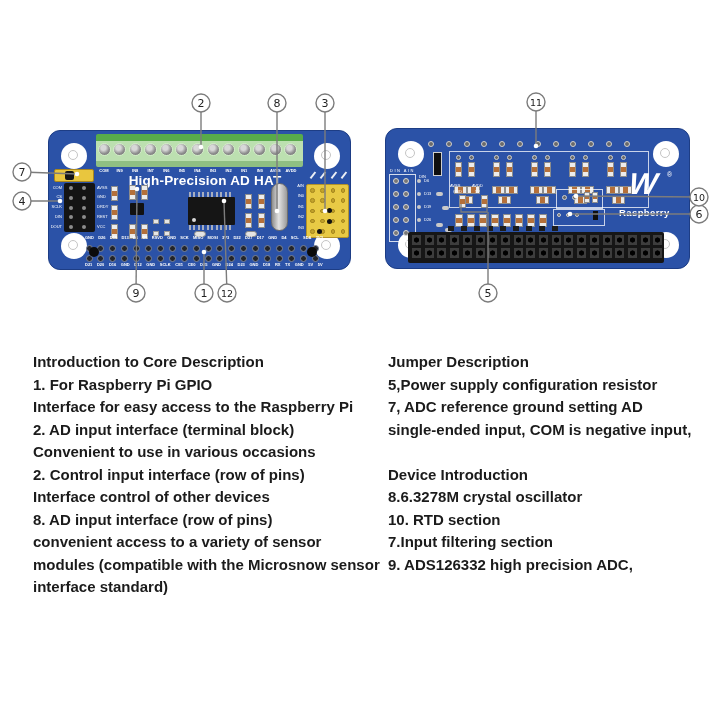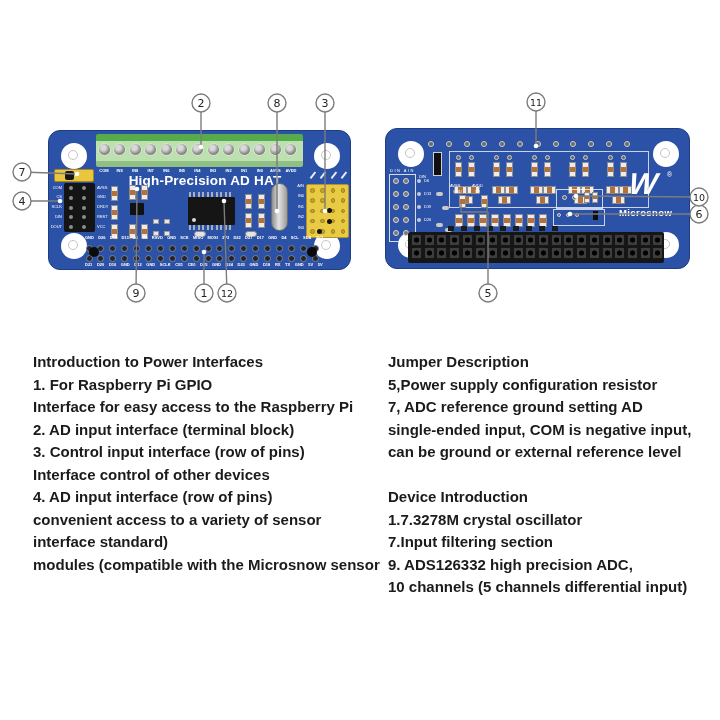--- a/index.html
+++ b/index.html
@@ -230,21 +230,21 @@
         <span>GND</span>
         <span>5V</span>
         <span>5V</span>
       </div>
     </div>
 
   <div id="back-board" class="board">
     <div id="logo">
       <span id="logo-w">W</span>
       <span id="logo-reg">®</span>
-      <div id="logo-text">Microsnow</div>
+      <div id="logo-text">Raspberry</div>
     </div>
   <div style="position: absolute; left: 12px; top: 12px; width: 26px; height: 26px; border-radius: 50%; background: rgb(255, 255, 255);">
         <div style="position: absolute; left: 7px; top: 7px; width: 10px; height: 10px; border-radius: 50%; background: rgb(255, 255, 255); border: 1.5px solid rgb(197, 197, 197); box-sizing: border-box;"></div>
       </div>
       <div style="position: absolute; left: 267px; top: 12px; width: 26px; height: 26px; border-radius: 50%; background: rgb(255, 255, 255);">
         <div style="position: absolute; left: 7px; top: 7px; width: 10px; height: 10px; border-radius: 50%; background: rgb(255, 255, 255); border: 1.5px solid rgb(197, 197, 197); box-sizing: border-box;"></div>
       </div>
       <div style="position: absolute; left: 12px; top: 103px; width: 26px; height: 26px; border-radius: 50%; background: rgb(255, 255, 255);">
         <div style="position: absolute; left: 7px; top: 7px; width: 10px; height: 10px; border-radius: 50%; background: rgb(255, 255, 255); border: 1.5px solid rgb(197, 197, 197); box-sizing: border-box;"></div>
       </div>
@@ -470,37 +470,37 @@
       </g>
       <g>
         <line x1="227" y1="293" x2="224" y2="201" stroke="#7c7c7c" stroke-width="1.4"></line>
         <circle cx="224" cy="201" r="2.3" fill="#ffffff"></circle>
         <circle cx="227" cy="293" r="9" fill="#ffffff" stroke="#7c7c7c" stroke-width="1.4"></circle>
         <text x="227" y="296.8" text-anchor="middle" font-size="9.5" fill="#222" font-family="&quot;DejaVu Sans&quot;, sans-serif">12</text>
       </g>
     </svg>
 
   <div id="desc-left" class="desc">
-      <div>Introduction to Power Interfaces</div>
+      <div>Introduction to Core Description</div>
       <div>1. For Raspberry Pi GPIO</div>
       <div>Interface for easy access to the Raspberry Pi</div>
       <div>2. AD input interface (terminal block)</div>
-      <div>3. Control input interface (row of pins)</div>
+      <div>Convenient to use in various occasions</div>
+      <div>2. Control input interface (row of pins)</div>
       <div>Interface control of other devices</div>
-      <div>4. AD input interface (row of pins)</div>
+      <div>8. AD input interface (row of pins)</div>
       <div>convenient access to a variety of sensor</div>
+      <div>modules (compatible with the Microsnow sensor</div>
       <div>interface standard)</div>
-      <div>modules (compatible with the Microsnow sensor</div>
     </div>
   <div id="desc-right" class="desc">
       <div>Jumper Description</div>
       <div>5,Power supply configuration resistor</div>
       <div>7, ADC reference ground setting AD</div>
       <div>single-ended input, COM is negative input,</div>
-      <div>can be ground or external reference level</div>
       <div>&nbsp;</div>
       <div>Device Introduction</div>
-      <div>1.7.3278M crystal oscillator</div>
+      <div>8.6.3278M crystal oscillator</div>
+      <div>10. RTD section</div>
       <div>7.Input filtering section</div>
       <div>9. ADS126332 high precision ADC,</div>
-      <div>10 channels (5 channels differential input)</div>
     </div>
 </div>
 
 </body></html>

